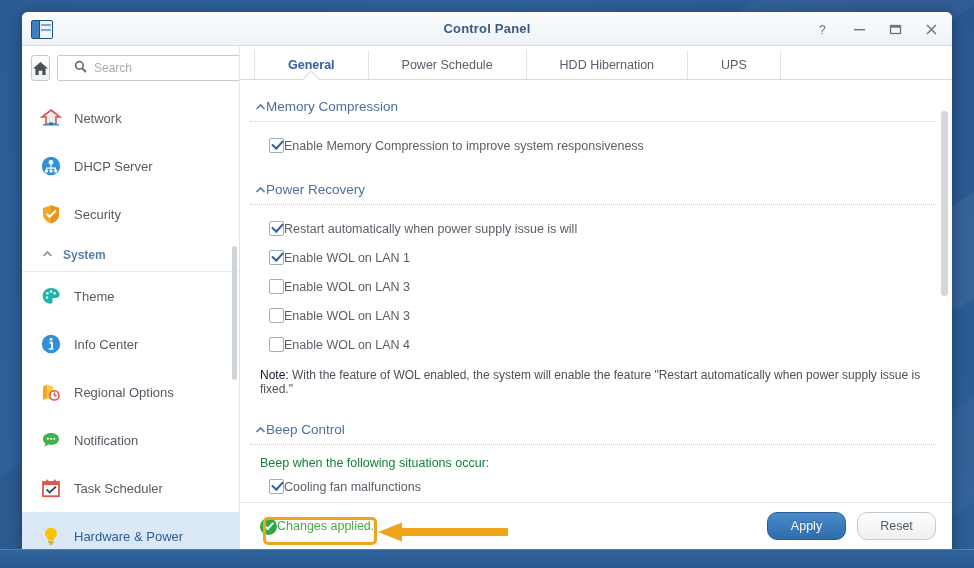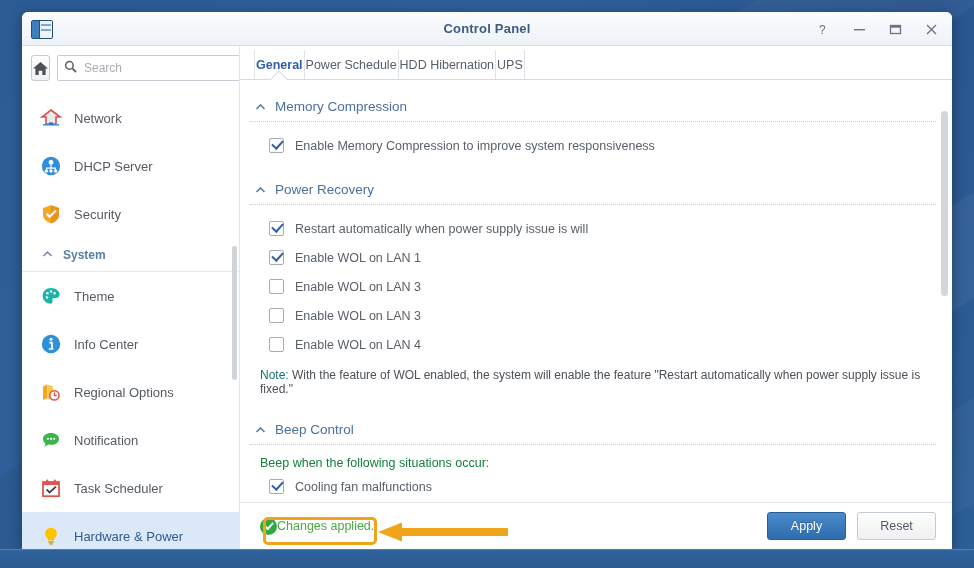--- a/index.html
+++ b/index.html
@@ -68,21 +68,21 @@
     position:absolute; left:0; top:0; width:218px; height:44px;
     background:#fff; display:flex; align-items:center; padding:0 9px; gap:7px; z-index:5;
   }
   .home-btn {
     width:35px; height:26px; border:1px solid #c5cbd3; border-radius:3px;
     background:linear-gradient(#fefefe,#f0f1f3);
     display:flex; align-items:center; justify-content:center;
   }
   .search-box {
     flex:1; height:26px; border:1px solid #c5cbd3; border-radius:2px; background:#fff;
-    display:flex; align-items:center; gap:5px; padding:0 6px;
+    display:flex; align-items:center; gap:5px; padding:0 16px;
   }
   .search-box input {
     border:0; outline:0; flex:1; font-size:12px; color:#555;
     font-family:"Liberation Sans", sans-serif; background:transparent;
   }
   .search-box input::placeholder{ color:#a8adb4; }
 
   .sb-scroll { position:absolute; left:0; top:0; width:218px; }
   .sb-item {
     height:48px; display:flex; align-items:center; gap:12px; padding:0 10px 0 18px;
@@ -101,57 +101,57 @@
     background:#cfd4d9; border-radius:3px;
   }
 
   
   .content { flex:1; position:relative; background:#fff; }
   .tabs {
     height:30px; display:flex; align-items:stretch; padding:0 0 0 14px;
     border-bottom:1px solid #d6dbe2; margin-top:4px; position:relative;
   }
   .tab {
-    padding:0 1px; display:flex; align-items:center; font-size:12.5px; color:#57606b;
+    padding:0 33px; display:flex; align-items:center; font-size:12.5px; color:#57606b;
     border-right:1px solid #e0e4e9; position:relative;
   }
   .tab:first-child{ border-left:1px solid #e0e4e9; }
   .tab.active { color:#2f5fa8; font-weight:bold; }
   .tab.active::after{
     content:""; position:absolute; left:50%; bottom:-6px; margin-left:-6px;
     width:11px; height:11px; background:#fff; border-left:1px solid #d6dbe2; border-top:1px solid #d6dbe2;
     transform:rotate(45deg);
   }
   .panel {
     position:absolute; left:0; right:0; top:35px; bottom:47px;
     padding:12px 16px 0 10px; overflow:hidden;
   }
   .panel-scrollbar{
     position:absolute; right:4px; top:30px; width:7px; height:185px;
     background:#d3d7dc; border-radius:4px;
   }
   .sec-head {
-    display:flex; align-items:center; gap:9px;
+    display:flex; align-items:center; 
     font-size:13.5px; color:#4c6f9e; padding:6px 0 7px 5px;
     border-bottom:1px dotted #c7ccd3;
   }
   .chev { width:11px; height:11px; flex:none; }
-  .chk-row { display:flex; align-items:center; gap:11px; padding:7px 0 7px 19px; }
+  .chk-row { display:flex; align-items:center; padding:7px 0 7px 19px; }
   .chk {
     width:15px; height:15px; flex:none; border:1px solid #a4acb6; background:#fff;
     border-radius:2px; position:relative;
   }
   .chk.on::after{
     content:""; position:absolute; left:2px; top:1px; width:9px; height:5px;
     border-left:2.6px solid #2f5fa8; border-bottom:2.6px solid #2f5fa8;
     transform:rotate(-48deg);
   }
   .chk-lbl { font-size:12.5px; color:#5a6169; }
   .note { padding:9px 0 4px 10px; font-size:12px; color:#4b5158; }
-  .note b { color:#0f766e; font-weight:normal; }
+  .note b { color:#0f172a; font-weight:normal; }
   .subtext { padding:11px 0 2px 10px; font-size:12.5px; color:#15803d; }
   .spacer-sm{ height:9px; }
   .spacer-md{ height:16px; }
 
   
   .footer {
     position:absolute; left:0; right:0; bottom:0; height:47px;
     border-top:1px solid #e2e6ea; background:#fff;
     display:flex; align-items:center; padding:0 16px 0 14px;
   }
@@ -162,21 +162,21 @@
   .ok-circle{
     width:17px; height:17px; border-radius:50%; background:#2faa40; flex:none;
     position:relative;
   }
   .ok-circle::after{
     content:""; position:absolute; left:4px; top:4px; width:7px; height:3.5px;
     border-left:2px solid #fff; border-bottom:2px solid #fff; transform:rotate(-48deg);
   }
   .footer-btns{ margin-left:auto; display:flex; gap:11px; }
   .btn {
-    height:28px; min-width:79px; padding:0 14px; border-radius:3px; font-size:12.5px;
+    height:28px; min-width:79px; padding:0 14px; border-radius:10px; font-size:12.5px;
     display:flex; align-items:center; justify-content:center;
   }
   .btn.primary{
     background:linear-gradient(#4a8bc9,#2f6cae); border:1px solid #2a5d95; color:#fff;
     text-shadow:0 -1px 0 rgba(0,0,0,.25);
   }
   .btn.secondary{
     background:linear-gradient(#fefefe,#eff0f2); border:1px solid #c4cad2; color:#54595f;
   }
 

